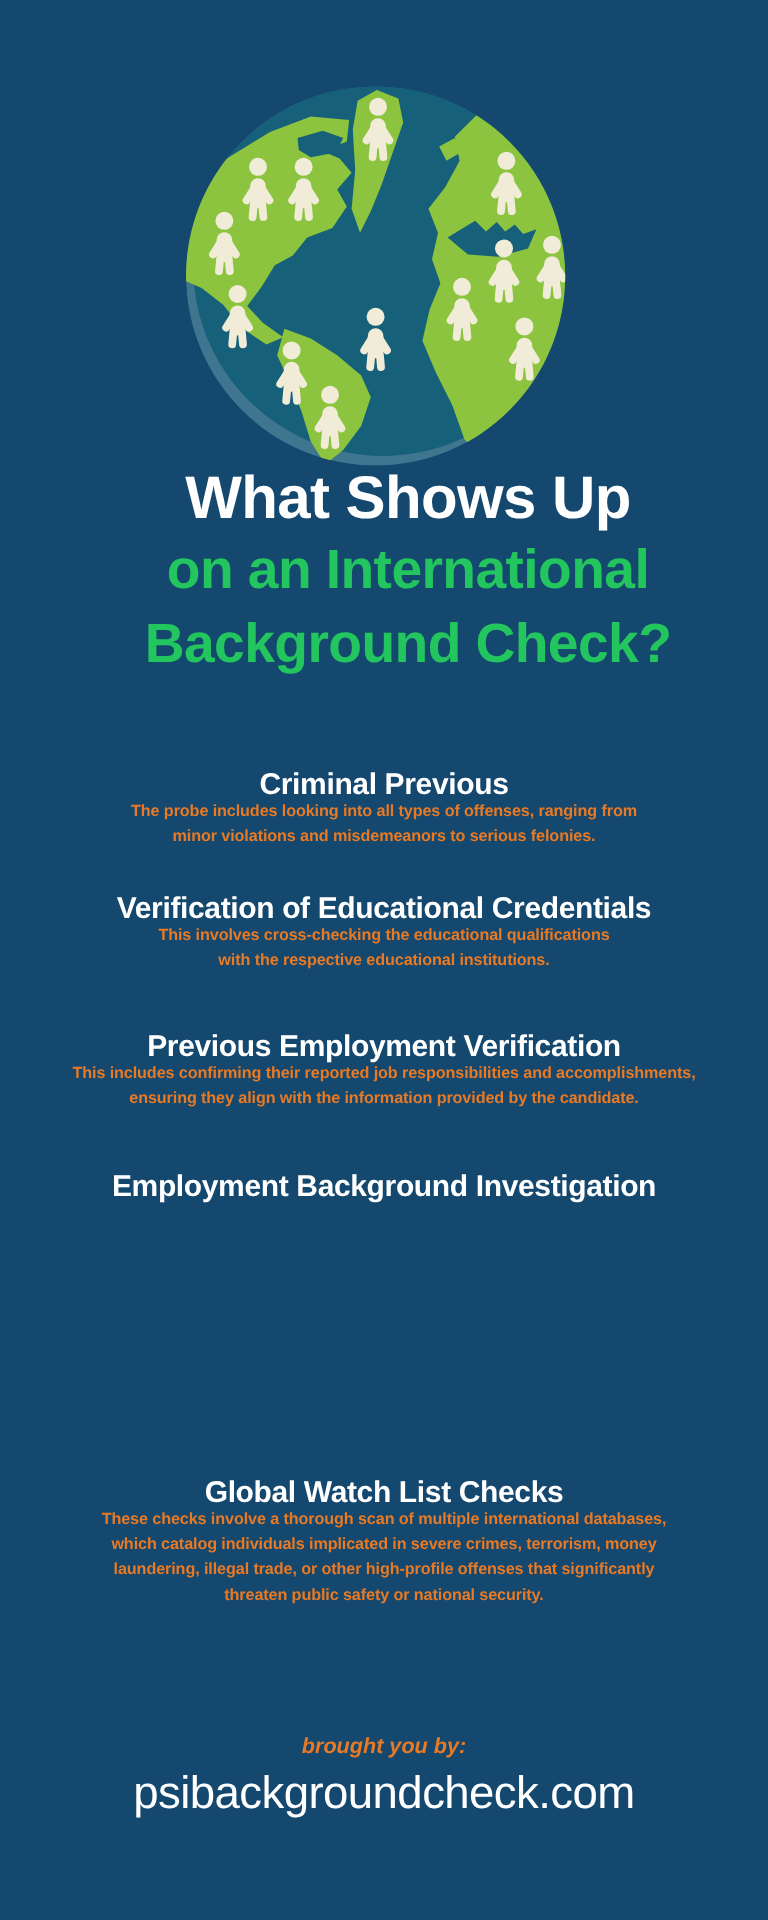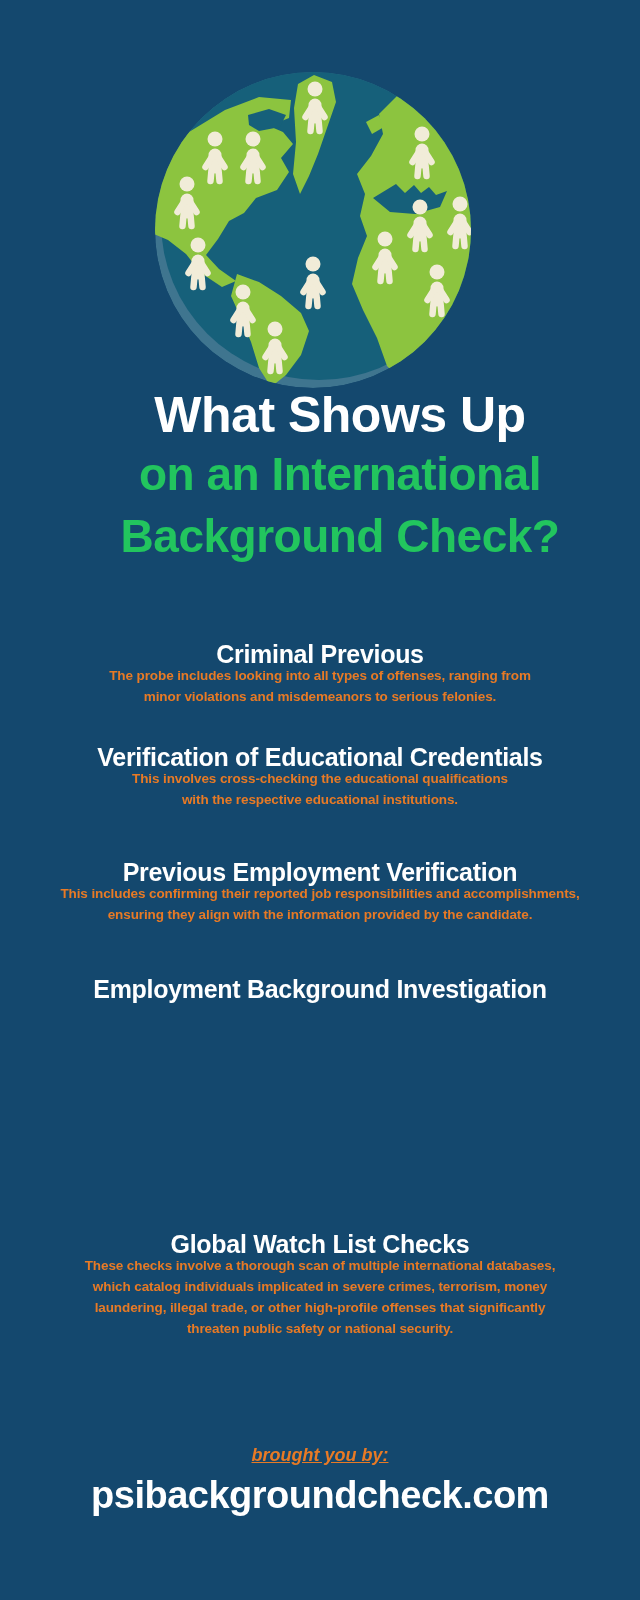--- a/index.html
+++ b/index.html
@@ -79,31 +79,30 @@
     position:absolute;
     top:1444px;
     left:0;
     width:640px;
     text-align:center;
     font-size:18px;
     line-height:22px;
     font-style:italic;
     font-weight:bold;
     color:#E87A25;
-    text-decoration:underline;
   }
   .footer-site{
     position:absolute;
     top:1472px;
     left:0;
     width:640px;
     text-align:center;
     font-size:38px;
     line-height:46px;
-    font-weight:bold;
+    font-weight:normal;
     color:#FFFFFF;
     letter-spacing:-0.5px;
   }
 </style>
 </head>
 <body>
 
 <div class="poster">
 
   <div class="globe-wrap">

